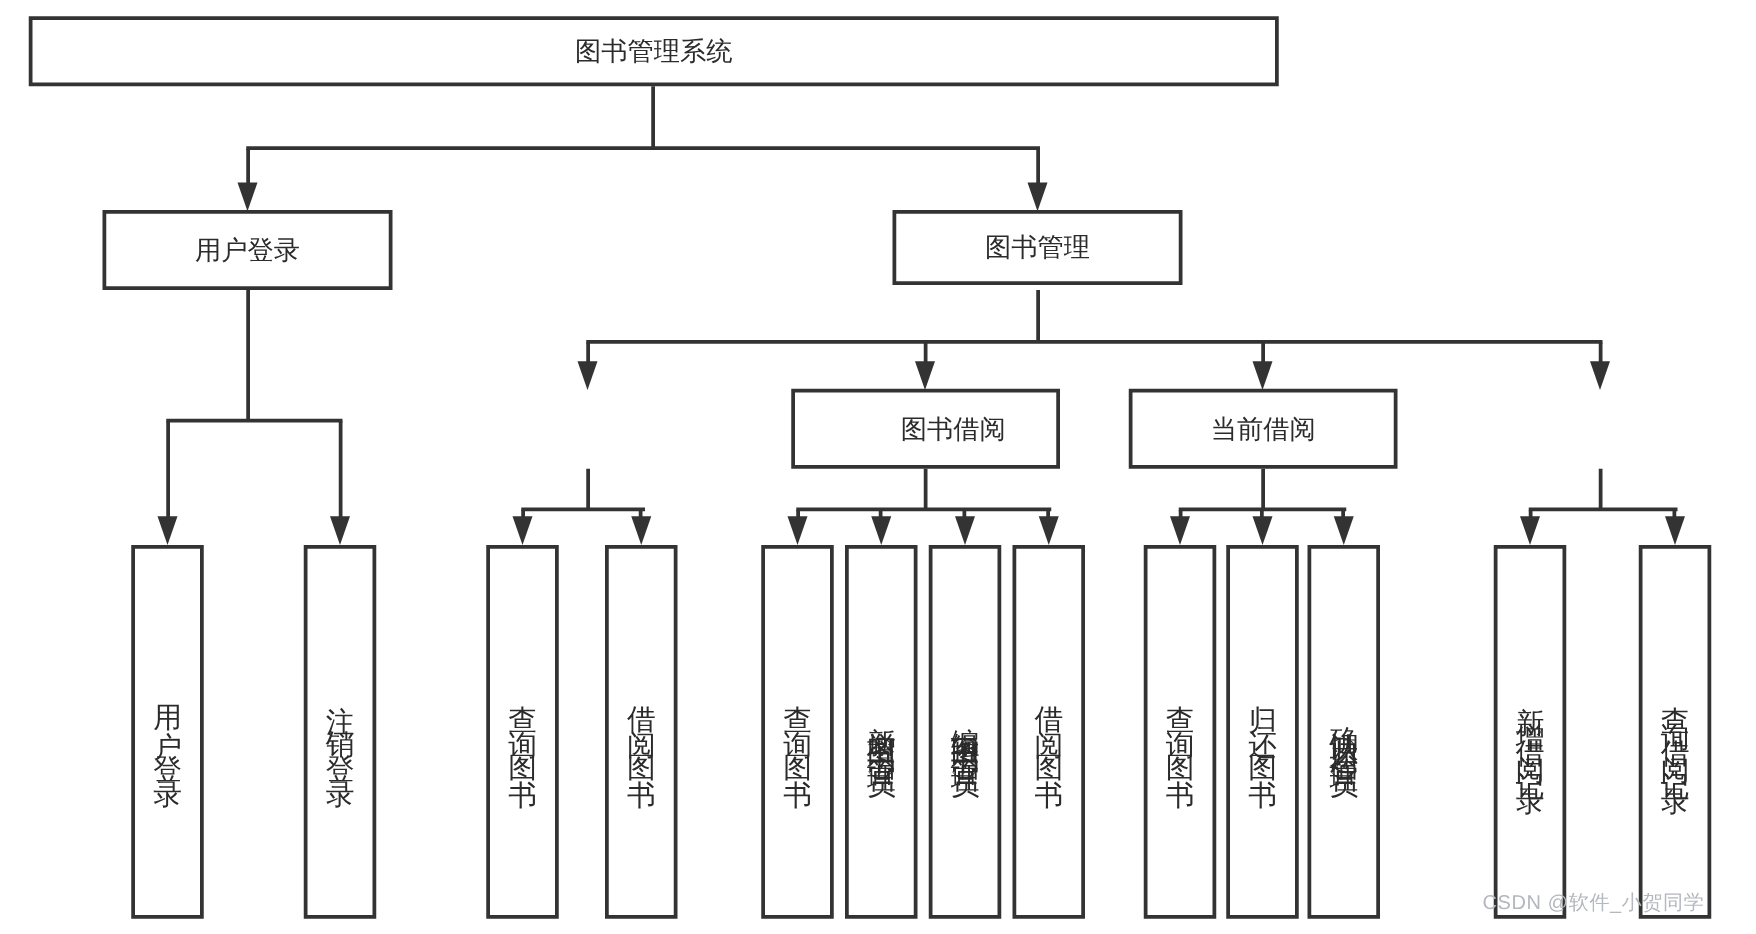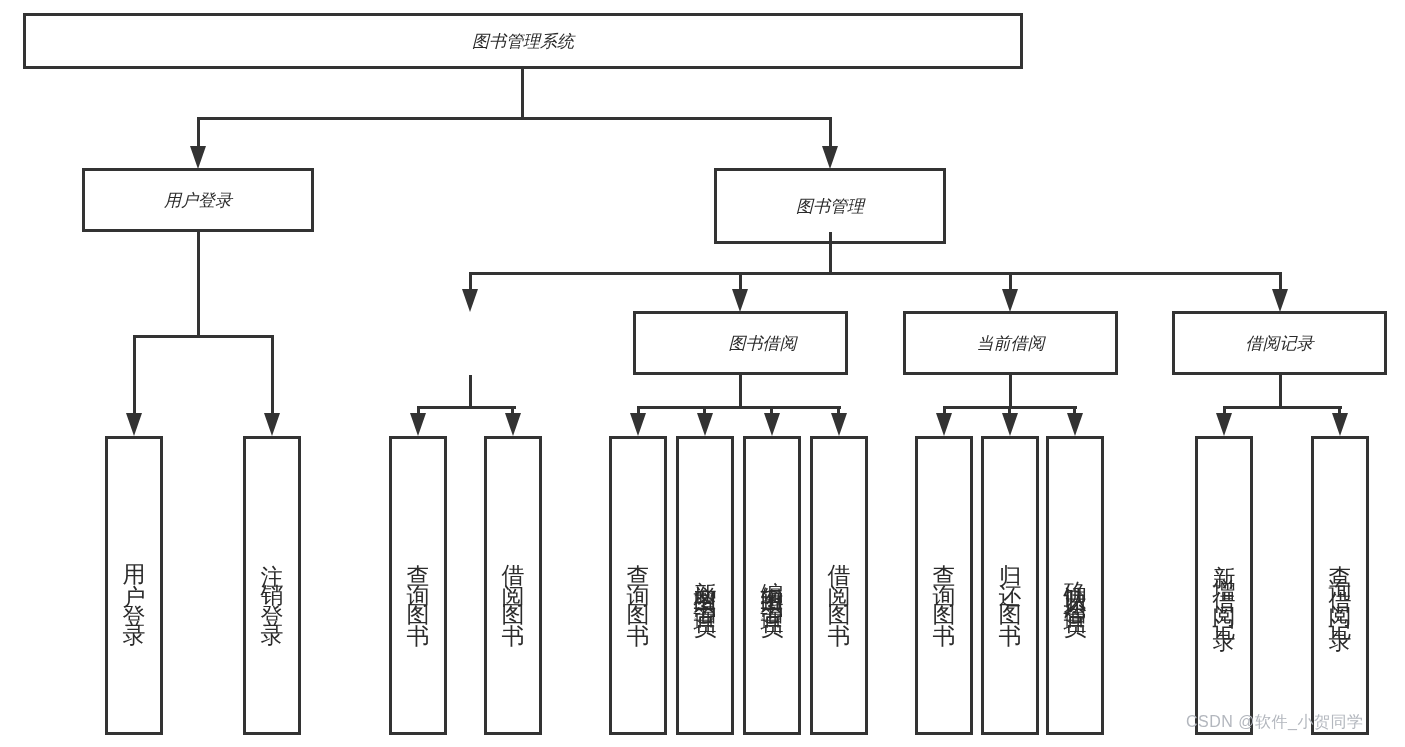--- a/index.html
+++ b/index.html
@@ -6,21 +6,21 @@
   .canvas {
     position:relative; width:1405px; height:747px; background:#ffffff;
     font-family:"Liberation Sans", sans-serif; overflow:hidden;
   }
   .box {
     position:absolute; box-sizing:border-box;
     border:3px solid #333333; background:#ffffff;
     display:flex; align-items:center; justify-content:center;
     color:#2b2b2b;
   }
-  .hlabel { font-size:17px; white-space:nowrap;font-style:italic; }
+  .hlabel { font-size:21px; white-space:nowrap; }
   .vbox span {
     writing-mode:vertical-rl; text-orientation:mixed;
     font-size:23px; line-height:1;
   }
   .ls4 { letter-spacing:20px; }
   .ls6 { letter-spacing:13px; }
   .ls9 { letter-spacing:5px; }
   .line { position:absolute; background:#333333; }
   .arrow {
     position:absolute; width:0; height:0;
@@ -37,32 +37,29 @@
 
 <div class="canvas">
 
   <div class="box" style="left:23px; top:13px; width:1000px; height:56px;">
     <span class="hlabel">图书管理系统</span>
   </div>
 
   <div class="box" style="left:82px; top:168px; width:232px; height:64px;">
     <span class="hlabel">用户登录</span>
   </div>
-  <div class="box" style="left:714px; top:168px; width:232px; height:76px;">
+  <div class="box" style="left:714px; top:168px; width:232px; height:60px;">
     <span class="hlabel">图书管理</span>
   </div>
 
   <div class="box" style="left:633px; top:311px; width:215px; height:64px;padding-left:44px;">
     <span class="hlabel">图书借阅</span>
   </div>
   <div class="box" style="left:903px; top:311px; width:215px; height:64px;">
     <span class="hlabel">当前借阅</span>
-  </div>
-  <div class="box" style="left:1172px; top:311px; width:215px; height:64px;">
-    <span class="hlabel">借阅记录</span>
   </div>
 
   <div class="box vbox" style="left:105px; top:436px; width:58px; height:299px;">
     <span class="ls4">用户登录</span>
   </div>
   <div class="box vbox" style="left:243px; top:436px; width:58px; height:299px;">
     <span class="ls4">注销登录</span>
   </div>
 
   <div class="box vbox" style="left:389px; top:436px; width:58px; height:299px;">

